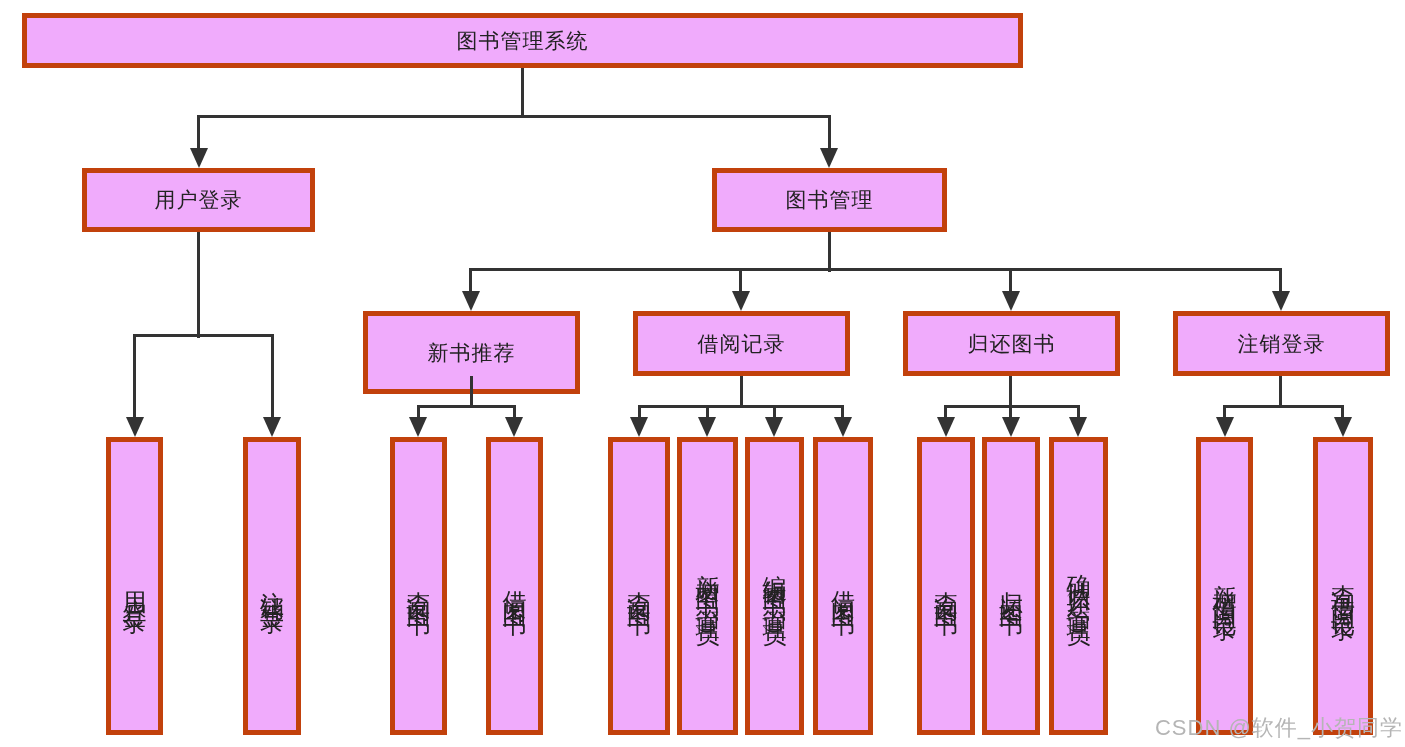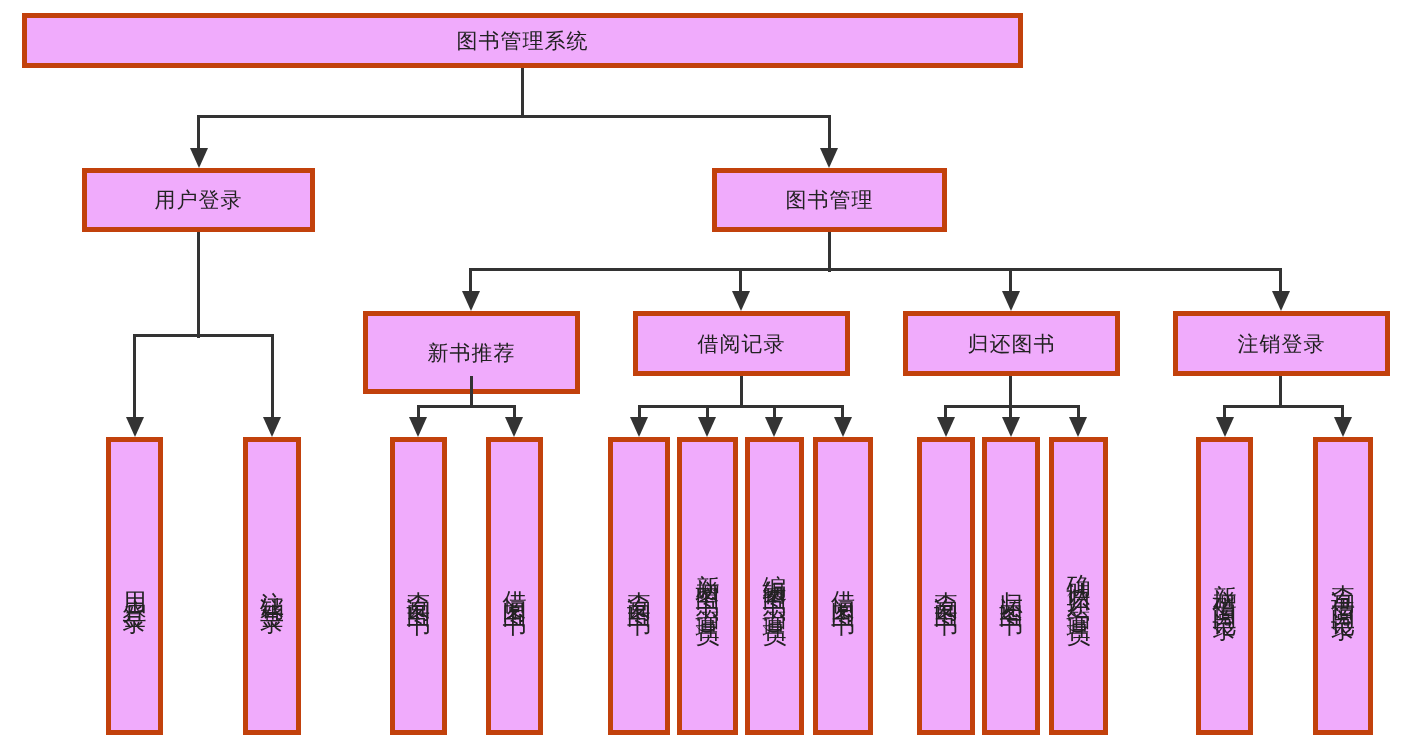--- a/index.html
+++ b/index.html
@@ -115,14 +115,15 @@
   <div class="box vbox" style="left:745px;top:437px;width:59px;height:298px;">编辑图书（管理员）</div>
   <div class="box vbox" style="left:813px;top:437px;width:60px;height:298px;">借阅图书</div>
 
   <div class="box vbox" style="left:917px;top:437px;width:58px;height:298px;">查询图书</div>
   <div class="box vbox" style="left:982px;top:437px;width:58px;height:298px;">归还图书</div>
   <div class="box vbox" style="left:1049px;top:437px;width:59px;height:298px;">确认归还（管理员）</div>
 
   <div class="box vbox" style="left:1196px;top:437px;width:57px;height:298px;">新增借阅记录</div>
   <div class="box vbox" style="left:1313px;top:437px;width:60px;height:298px;">查询借阅记录</div>
 
+  <div class="watermark">CSDN @软件_小贺同学</div>
 
 </div>
 
 </body></html>

